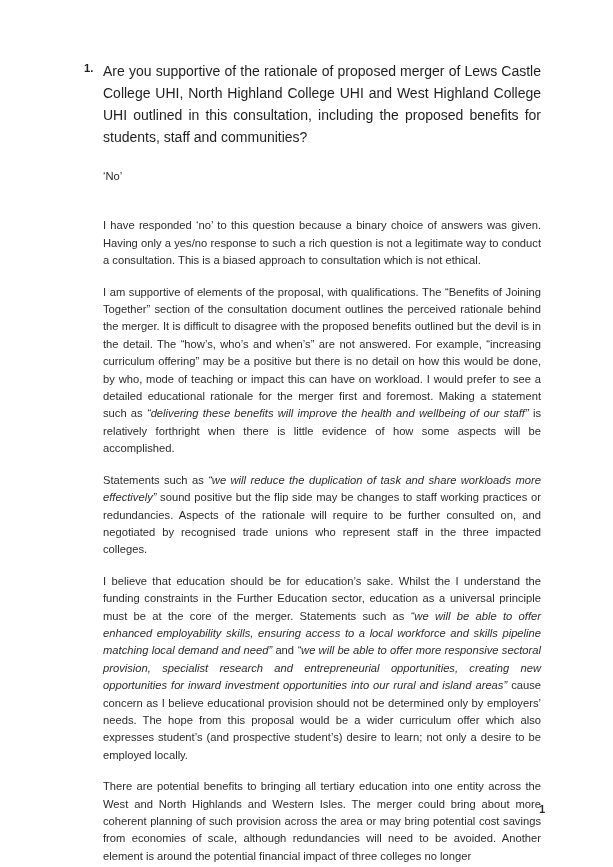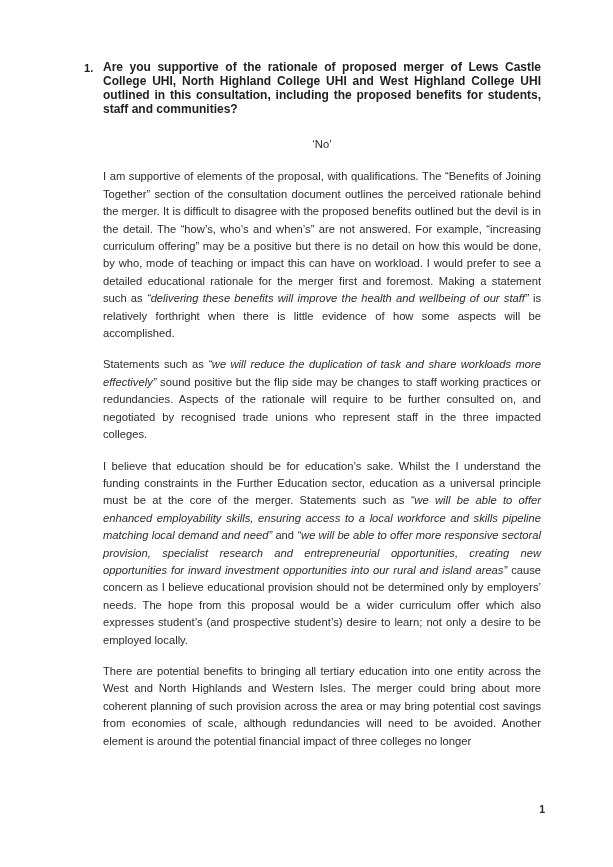--- a/index.html
+++ b/index.html
@@ -36,45 +36,45 @@
   .question-number {
     width: 19px;
     flex: 0 0 19px;
     font-size: 11.2px;
     font-weight: bold;
     line-height: 17.4px;
     color: #1f1f1f;
   }
   .question-text {
     flex: 1 1 auto;
-    font-size: 12px;
-    font-weight: bold;
-    line-height: 14px;
+    font-size: 14px;
+    font-weight: normal;
+    line-height: 22px;
     text-align: justify;
     text-justify: inter-word;
     color: #1f1f1f;
     hyphens: none;
   }
   
   .body-block {
     margin-left: 19px;
     width: 438px;
   }
   p.para {
     font-size: 11.2px;
     line-height: 17.4px;
     text-align: justify;
     text-justify: inter-word;
     margin: 0 0 14px 0;
     color: #2b2b2b;
   }
   p.answer {
     margin-top: 20px;
-    margin-bottom: 15px;
-    text-align: center;
+    margin-bottom: 32px;
+    text-align: left;
   }
   p.last {
     margin-bottom: 1px;
   }
   em {
   }
   .page-number {
     position: absolute;
     left: 0;
     top: 802px;
@@ -95,20 +95,21 @@
 
     <div class="question">
       <div class="question-number">1.</div>
       <div class="question-text">Are you supportive of the rationale of proposed merger of Lews Castle College UHI, North Highland College UHI and West Highland College UHI outlined in this consultation, including the proposed benefits for students, staff and communities?</div>
     </div>
 
     <div class="body-block">
       <p class="para answer">‘No’</p>
 
       <div id="paragraph-list">
+          <p class="para">I have responded ‘no’ to this question because a binary choice of answers was given. Having only a yes/no response to such a rich question is not a legitimate way to conduct a consultation. This is a biased approach to consultation which is not ethical.</p>
           <p class="para">I am supportive of elements of the proposal, with qualifications. The “Benefits of Joining Together” section of the consultation document outlines the perceived rationale behind the merger. It is difficult to disagree with the proposed benefits outlined but the devil is in the detail. The “how’s, who’s and when’s” are not answered. For example, “increasing curriculum offering” may be a positive but there is no detail on how this would be done, by who, mode of teaching or impact this can have on workload. I would prefer to see a detailed educational rationale for the merger first and foremost. Making a statement such as <em>“delivering these benefits will improve the health and wellbeing of our staff”</em> is relatively forthright when there is little evidence of how some aspects will be accomplished.</p>
           <p class="para">Statements such as <em>“we will reduce the duplication of task and share workloads more effectively”</em> sound positive but the flip side may be changes to staff working practices or redundancies. Aspects of the rationale will require to be further consulted on, and negotiated by recognised trade unions who represent staff in the three impacted colleges.</p>
           <p class="para">I believe that education should be for education’s sake. Whilst the I understand the funding constraints in the Further Education sector, education as a universal principle must be at the core of the merger. Statements such as <em>“we will be able to offer enhanced employability skills, ensuring access to a local workforce and skills pipeline matching local demand and need”</em> and <em>“we will be able to offer more responsive sectoral provision, specialist research and entrepreneurial opportunities, creating new opportunities for inward investment opportunities into our rural and island areas”</em> cause concern as I believe educational provision should not be determined only by employers’ needs. The hope from this proposal would be a wider curriculum offer which also expresses student’s (and prospective student’s) desire to learn; not only a desire to be employed locally.</p>
           <p class="para last">There are potential benefits to bringing all tertiary education into one entity across the West and North Highlands and Western Isles. The merger could bring about more coherent planning of such provision across the area or may bring potential cost savings from economies of scale, although redundancies will need to be avoided.  Another element is around the potential financial impact of three colleges no longer</p>
         </div>
     </div>
 
   </div>
 
   <div class="page-number">1</div>

